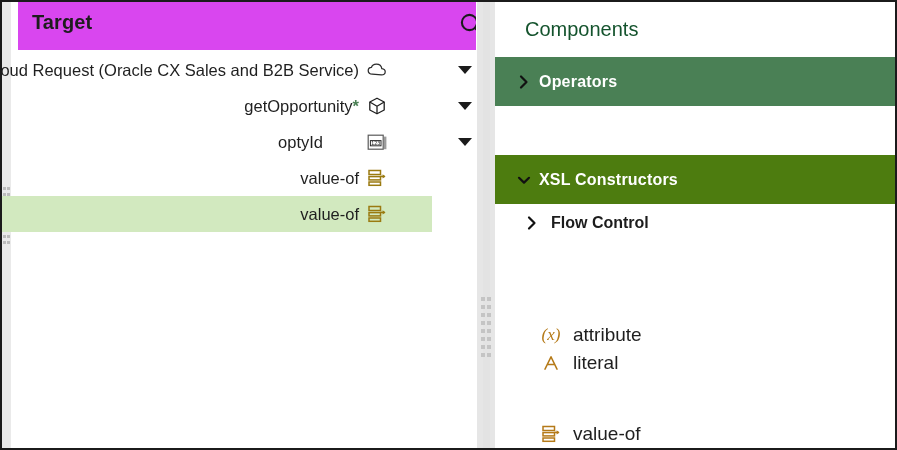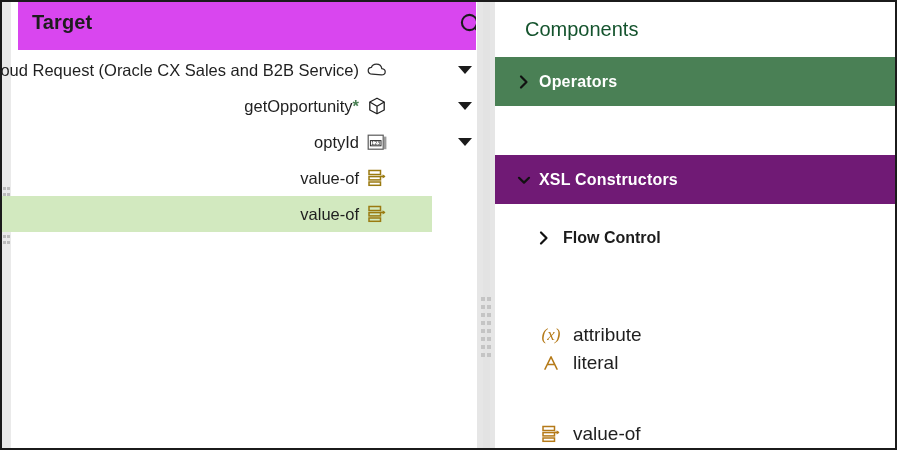--- a/index.html
+++ b/index.html
@@ -60,21 +60,21 @@
     width:22px;height:22px;margin-left:7px;
   }
   .caret{
     position:absolute;right:-40px;top:50%;transform:translateY(-50%);
     width:0;height:0;border-left:7px solid transparent;border-right:7px solid transparent;
     border-top:8px solid #1b1b1b;cursor:pointer;
   }
   .row0 .row-label{margin-left:0;}
   .row0{padding-right:44px;}
   .row1{padding-right:44px;}
-  .row2{padding-right:44px;}
+  .row2{padding-right:44px;gap:36px;}
   .row3,.row4{padding-right:44px;}
 
   
   .splitter{
     position:absolute;left:474px;top:0;width:19px;height:446px;
     background:#e6e6e6;border-left:1px solid #ffffff;cursor:col-resize;
   }
   .splitter .bar{
     position:absolute;left:6px;top:0;width:7px;height:446px;background:#e3e3e3;
   }
@@ -93,25 +93,25 @@
   .band{
     position:absolute;left:0;width:400px;height:49px;
     display:flex;align-items:center;cursor:pointer;
   }
   .band .chev{margin-left:18px;width:22px;display:flex;justify-content:center;}
   .band .band-label{
     margin-left:4px;font-size:16px;font-weight:bold;color:#ffffff;letter-spacing:.2px;
   }
   .band-functions{top:55px;background:#4a8055;}
   .band-operators{top:104px;background:#45809e;}
-  .band-xsl{top:153px;background:#701a75;align-items:center;}
+  .band-xsl{top:153px;background:#4d7c0f;align-items:center;}
 
   .group{
-    position:absolute;left:12px;width:356px;height:48px;
-    display:flex;align-items:center;cursor:pointer;
+    position:absolute;left:0;width:356px;height:48px;
+    display:flex;cursor:pointer;
   }
   .group .chev{margin-left:26px;width:22px;display:flex;justify-content:center;}
   .group .group-label{
     margin-left:8px;font-size:16px;font-weight:bold;color:#1c1c1c;
   }
   .group-flow{top:212px;}
   .group-output{top:260px;}
 
   .item{
     position:absolute;left:0;width:400px;height:33px;

